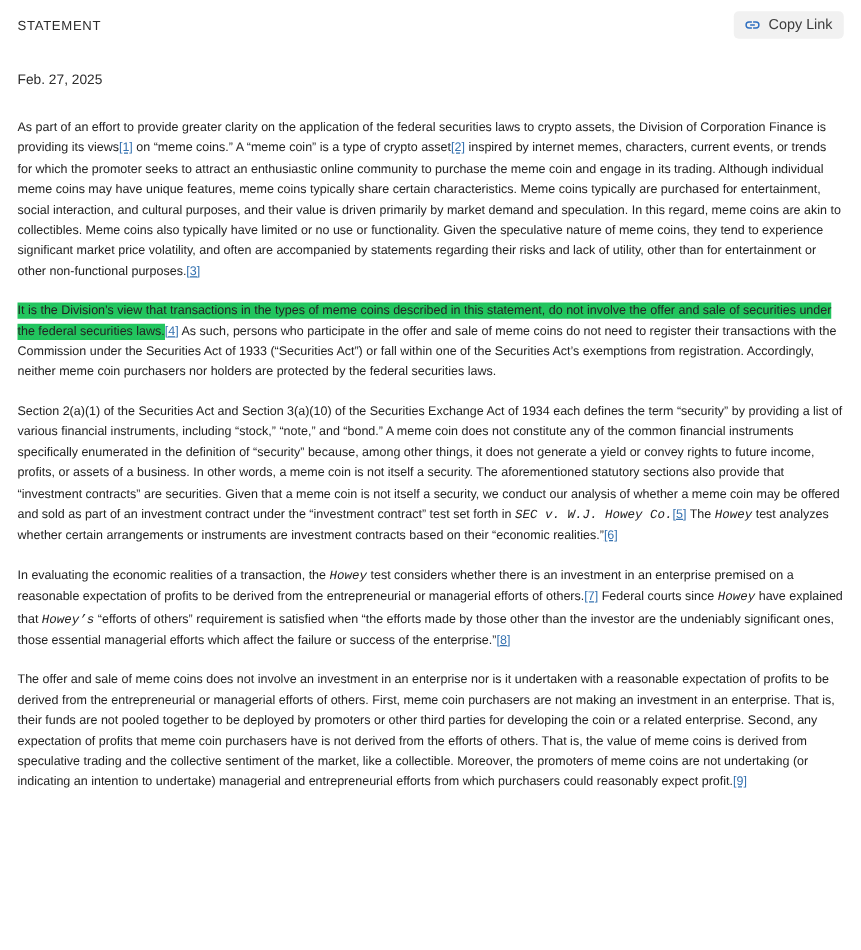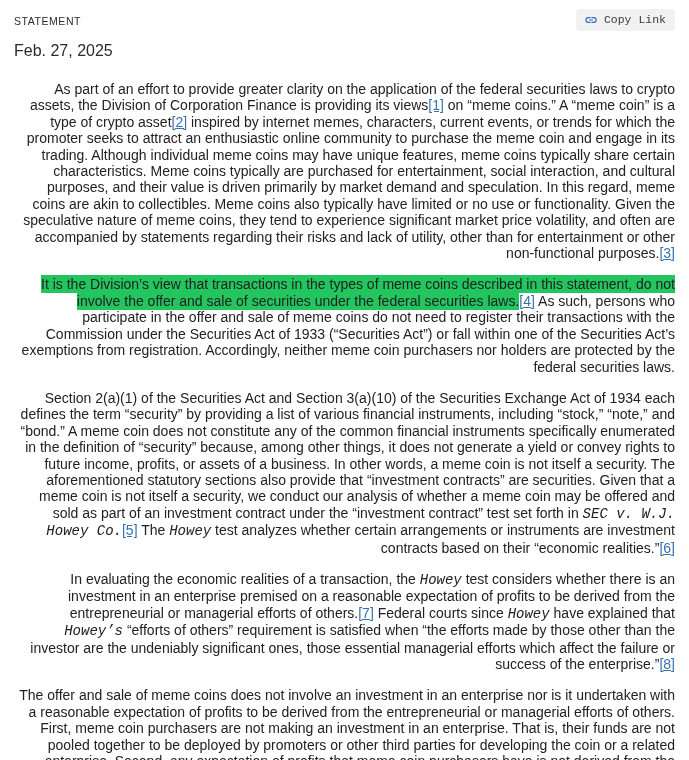--- a/index.html
+++ b/index.html
@@ -39,54 +39,54 @@
   }
   .copy-link-btn {
     display: inline-flex;
     align-items: center;
     gap: 6px;
     background: #f1f1f1;
     border: none;
     border-radius: 4px;
     padding: 4px 9px 4px 8px;
     cursor: pointer;
-    font-family: Liberation Mono, monospace;
+    font-family: Liberation Sans, sans-serif;
     font-size: 11.5px;
     color: #3d3d3d;
     line-height: 14px;
   }
   .link-icon { display: inline-flex; width: 14px; height: 14px; }
   .link-icon svg { display: block; }
 
   h1.doc-title {
     font-size: 26px;
     line-height: 32px;
     font-weight: 700;
     color: #1c3f74;
     margin: 16px 0 0 0;
     letter-spacing: -0.2px;
   }
 
   .doc-date {
-    font-size: 16px;
+    font-size: 11px;
     color: #2b2b2b;
-    margin-top: 12px;
+    margin-top: 26px;
     line-height: 15px;
   }
 
   
   .body-copy {
     margin-top: 23px;
   }
   .body-copy p {
-    font-size: 14px;
+    font-size: 10px;
     line-height: 16.4px;
     color: #222222;
     margin: 0 0 15px 0;
-    text-align: right;
+    text-align: left;
   }
   .body-copy p:last-child { margin-bottom: 0; }
 
   a.fn, a.inline-link {
     color: #3572b0;
     text-decoration: underline;
     text-underline-offset: 1px;
   }
   a.fn { }
 

